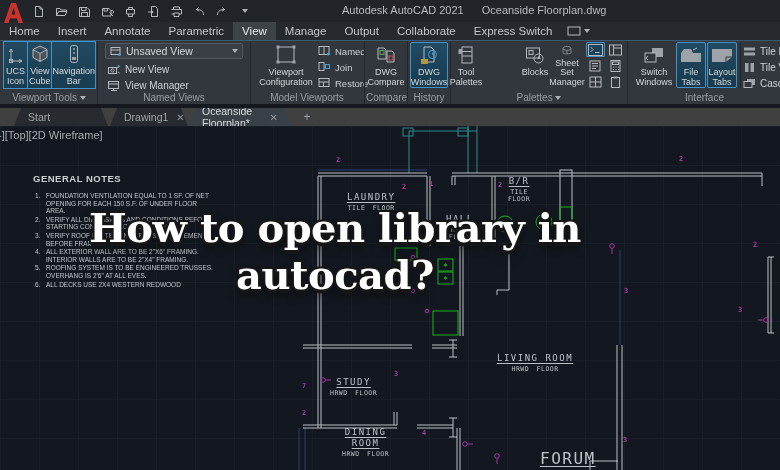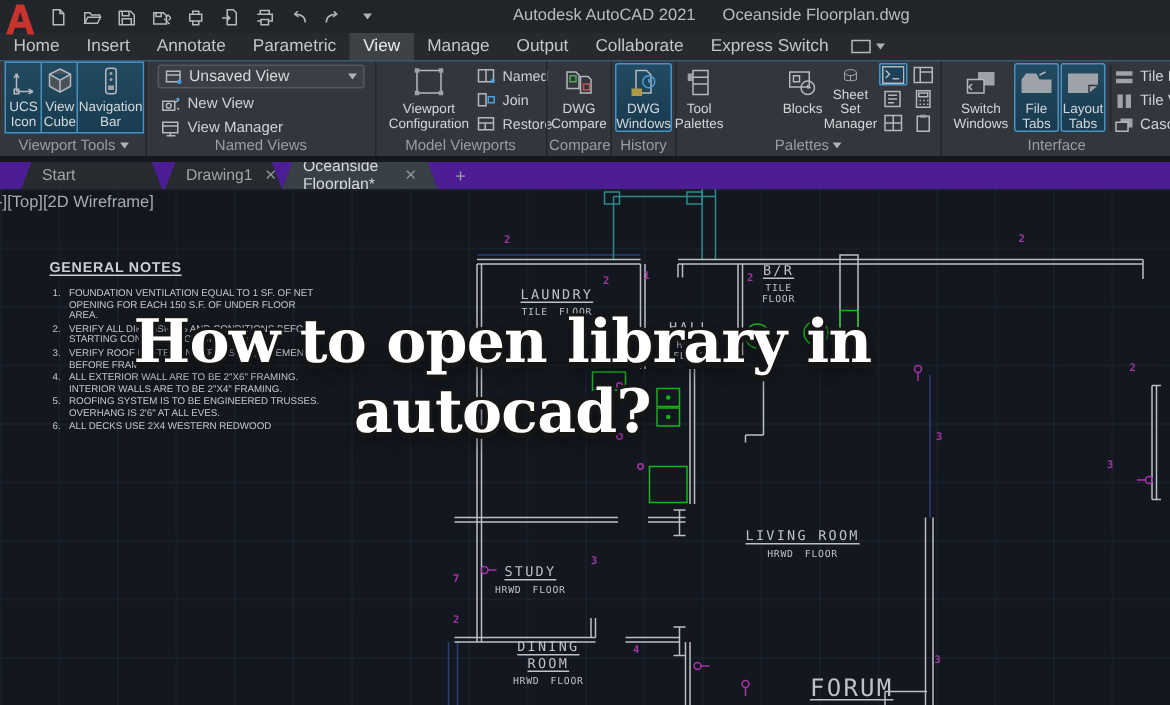--- a/index.html
+++ b/index.html
@@ -39,33 +39,33 @@
   .cyf{fill:#4a9fd8;stroke:none;}
   .grn{stroke:#57a85c;} .red{stroke:#bf5450;} .ylw{fill:#b09a45;stroke:none;}
   #vt-box{position:absolute;left:1px;top:0px;width:93px;height:48px;border:1px solid #4593c6;box-sizing:border-box;display:flex;}
   .vtbtn{flex:1;display:flex;flex-direction:column;align-items:center;padding-top:2px;gap:1px;background:linear-gradient(#214a61,#193c50);border-right:1px solid #4593c6;}
   .vtbtn:last-child{border-right:none;}
   .vtbtn .blabel{font-size:9px;line-height:9.5px;color:#d6d9dc;text-align:center;}
   #pal-grid{position:absolute;left:135px;top:1px;display:grid;grid-template-columns:19px 19px;grid-auto-rows:15px;gap:1px;}
   .pgi{display:flex;align-items:center;justify-content:center;border:1px solid transparent;border-radius:1px;}
   .pgi.hl{background:#1d4257;}
   
-  #filetabs{position:absolute;left:0;top:108px;width:780px;height:18px;background:#4c1d95;}
+  #filetabs{position:absolute;left:0;top:108px;width:780px;height:18px;background:#404040;}
   .ftab{position:absolute;top:0;height:18px;display:flex;align-items:center;gap:8px;font-size:10.5px;color:#a0a5aa;background:#272b30;
         clip-path:polygon(7px 0,calc(100% - 7px) 0,100% 100%,0 100%);padding:0 14px;box-sizing:border-box;}
   .ftab.active{background:#3a4047;color:#d7dadd;}
   .ftab .x{font-size:10px;color:#8e9398;}
   #ftab-plus{position:absolute;left:300px;top:2px;width:14px;height:14px;color:#9aa0a5;font-size:12px;text-align:center;line-height:14px;}
   
   #canvas{position:absolute;left:0;top:126px;width:780px;height:344px;background:#131820;
     background-image:linear-gradient(rgba(120,140,165,.055) 1px,transparent 1px),linear-gradient(90deg,rgba(120,140,165,.055) 1px,transparent 1px);
     background-size:39px 39px;}
   #vpctl{position:absolute;left:-5px;top:3px;font-size:11px;color:#a8acb1;z-index:4;}
   #notes{position:absolute;left:33px;top:47px;width:212px;z-index:4;color:#c3c7cb;}
-  #notes h2{margin:0 0 8px 0;font-size:9.5px;letter-spacing:.5px;font-weight:bold;text-decoration:underline;text-underline-offset:2px;color:#ccd0d4;}
+  #notes h2{margin:0 0 8px 0;font-size:9.5px;letter-spacing:.5px;font-weight:bold;text-underline-offset:2px;color:#ccd0d4;}
   #notes ol{list-style:none;margin:0;padding:0;counter-reset:n;width:184px;font-size:6.5px;line-height:7.6px;}
   #notes li{counter-increment:n;position:relative;padding-left:13px;margin-bottom:1px;}
   #notes li::before{content:counter(n) ".";position:absolute;left:2px;}
   #floorplan{position:absolute;left:0;top:0;z-index:1;}
   .room{position:absolute;z-index:5;font-family:"DejaVu Sans Mono",monospace;color:#bdc2c7;text-align:center;}
   .room-name{font-size:9px;letter-spacing:1.5px;text-decoration:underline;text-underline-offset:2px;white-space:pre-line;line-height:11px;}
   .room-floor{font-size:6.5px;letter-spacing:.5px;word-spacing:3px;white-space:pre-line;margin-top:2px;line-height:7px;}
   .mk{position:absolute;z-index:5;font-family:"DejaVu Sans Mono",monospace;font-size:7px;font-weight:bold;color:#a237a2;}
   
   #overlay-title{position:absolute;left:0;top:204px;width:670px;margin:0;text-align:center;z-index:50;

